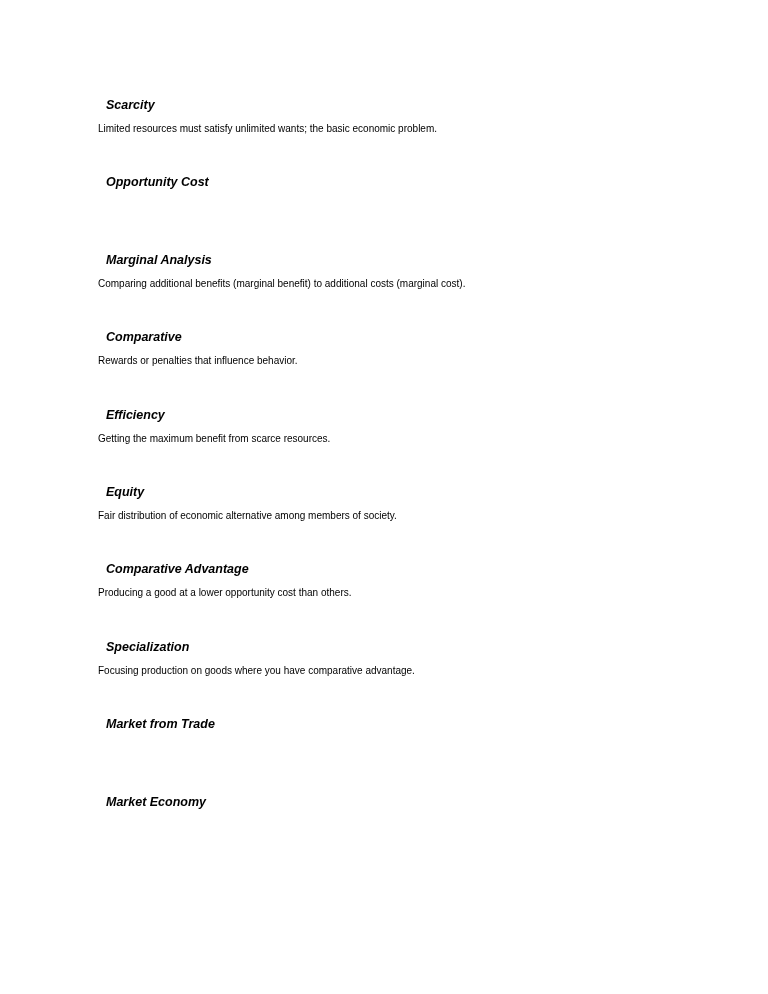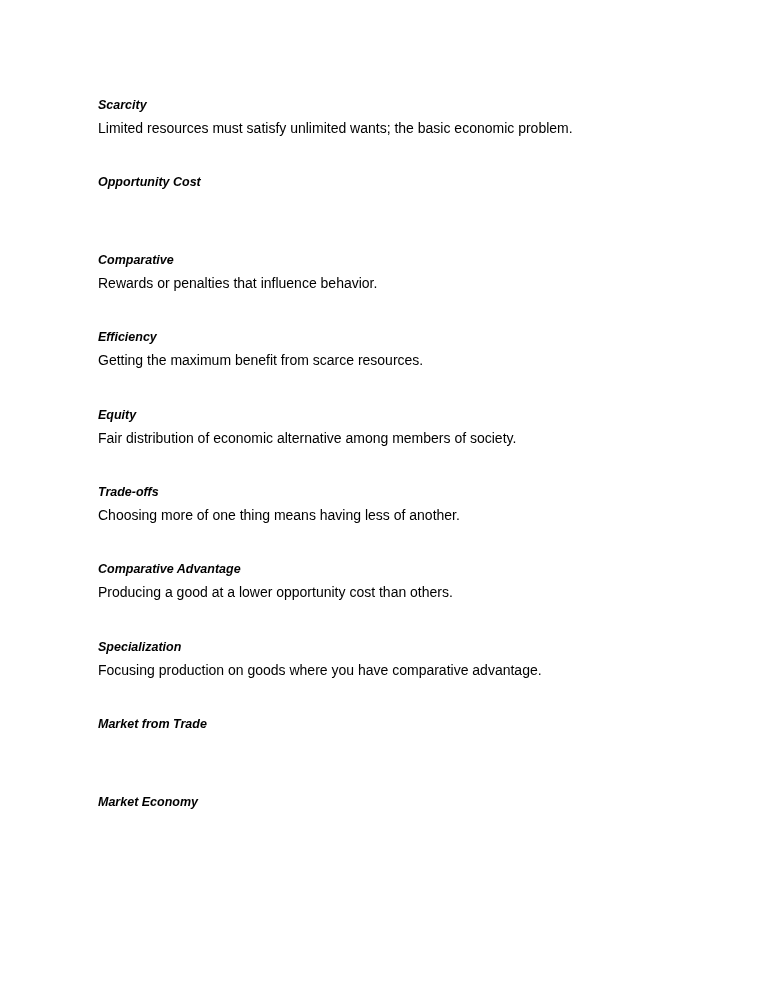--- a/index.html
+++ b/index.html
@@ -21,63 +21,63 @@
       top: 98px;
       width: 600px;
     }
     .entry {
       height: 77.4px;
       position: relative;
     }
     .term {
       position: absolute;
       top: 0;
-      left: 0;
+      left: 8px;
       font-size: 12.5px;
       font-weight: bold;
       font-style: italic;
       line-height: 15px;
       white-space: nowrap;
       text-align: right;
     }
     .definition {
       position: absolute;
       top: 23px;
       left: 0;
-      font-size: 14px;
+      font-size: 10px;
       line-height: 15px;
       white-space: nowrap;
     }
   </style>
 </head>
 <body>
 
 <div class="page">
   <div class="entry">
     <div class="term">Scarcity</div>
     <div class="definition">Limited resources must satisfy unlimited wants; the basic economic problem.</div>
   </div>
   <div class="entry">
     <div class="term">Opportunity Cost</div>
   </div>
   <div class="entry">
+    <div class="term">Marginal Analysis</div>
+    <div class="definition">Comparing additional benefits (marginal benefit) to additional costs (marginal cost).</div>
+  </div>
+  <div class="entry">
     <div class="term">Comparative</div>
     <div class="definition">Rewards or penalties that influence behavior.</div>
   </div>
   <div class="entry">
     <div class="term">Efficiency</div>
     <div class="definition">Getting the maximum benefit from scarce resources.</div>
   </div>
   <div class="entry">
     <div class="term">Equity</div>
     <div class="definition">Fair distribution of economic alternative among members of society.</div>
-  </div>
-  <div class="entry">
-    <div class="term">Trade-offs</div>
-    <div class="definition">Choosing more of one thing means having less of another.</div>
   </div>
   <div class="entry">
     <div class="term">Comparative Advantage</div>
     <div class="definition">Producing a good at a lower opportunity cost than others.</div>
   </div>
   <div class="entry">
     <div class="term">Specialization</div>
     <div class="definition">Focusing production on goods where you have comparative advantage.</div>
   </div>
   <div class="entry">

